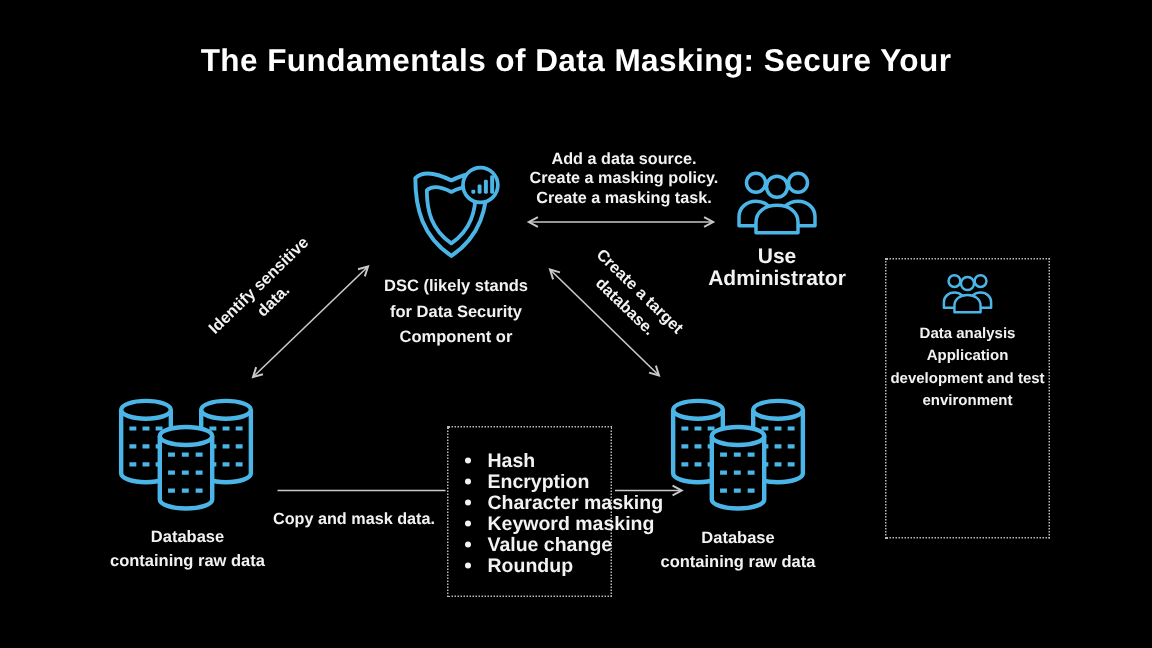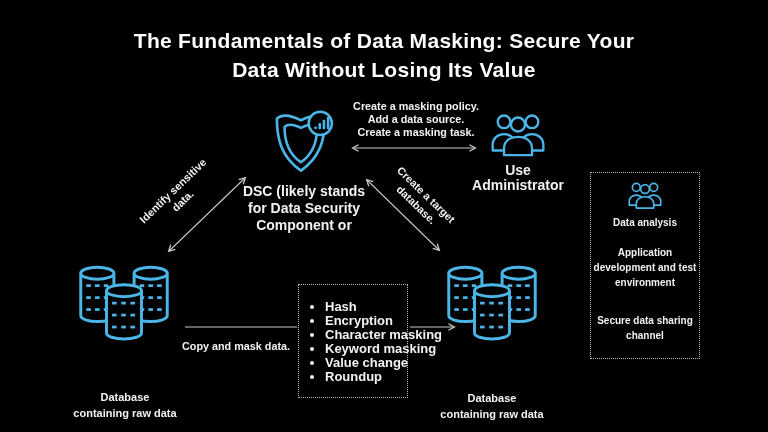--- a/index.html
+++ b/index.html
@@ -5,39 +5,39 @@
   html,body{margin:0;padding:0;background:#000;}
   .canvas{
     position:relative;width:768px;height:432px;background:#000000;
     font-family:Liberation Sans, sans-serif;color:#f2f2f2;overflow:hidden;
   }
   .overlay{position:absolute;left:0;top:0;width:768px;height:432px;pointer-events:none;}
   .abs{position:absolute;}
   .title{position:absolute;left:0;right:0;top:26px;text-align:center;color:#ffffff;
     font-size:21px;font-weight:700;line-height:29px;letter-spacing:0.3px;}
   .dsc-caption{position:absolute;left:233px;top:183px;width:142px;text-align:center;
-    font-size:14px;font-weight:700;line-height:17px;}
+    font-size:11px;font-weight:700;line-height:17px;}
   .steps{position:absolute;left:336px;top:100px;width:160px;text-align:center;
     font-size:10.8px;font-weight:700;line-height:13px;}
   .admin-label{position:absolute;left:468px;top:163px;width:100px;font-size:14px;font-weight:700;line-height:15px;text-align:center;}
   .edge-label{position:absolute;font-size:10.8px;font-weight:700;text-align:center;line-height:13.5px;}
   .edge-identify{left:178px;top:196px;width:100px;transform:translate(-50%,-50%) rotate(-44deg);}
   .edge-target{left:421px;top:200px;width:96px;transform:translate(-50%,-50%) rotate(44deg);}
   .edge-copy{left:236px;top:347px;width:160px;transform:translate(-50%,-50%);}
-  .db-label{position:absolute;width:124px;font-size:11px;font-weight:700;line-height:16px;text-align:center;margin-top:39px;}
+  .db-label{position:absolute;width:124px;font-size:11px;font-weight:700;line-height:16px;text-align:center;}
   .methods-box{position:absolute;left:298px;top:284px;width:110px;height:114px;
     border:1.6px dotted #b9b9b9;box-sizing:border-box;padding:15px 4px 0 10px;}
   .methods-box ul{margin:0;padding:0 0 0 16px;list-style:disc;}
   .methods-box li{font-size:13px;font-weight:700;line-height:14px;color:#f2f2f2;white-space:nowrap;}
   .sidebar{position:absolute;left:590px;top:172px;width:110px;height:187px;
     border:1.6px dotted #b9b9b9;box-sizing:border-box;text-align:center;}
   .sidebar .icon-wrap{margin-top:9px;height:29px;}
   .sidebar-item{font-size:10px;font-weight:700;line-height:15px;margin:0 auto;width:104px;}
   .si-1{margin-top:4px;}
-  .si-2{margin-top:15px;}
+  .si-2{}
   .si-3{margin-top:23px;}
 </style>
 </head>
 <body>
 
 <div class="canvas">
 
   <svg class="overlay" viewBox="0 0 768 432">
     <defs>
       <marker id="ah" viewBox="0 0 10 10" refX="7.5" refY="5" markerWidth="8.5" markerHeight="8.5" orient="auto-start-reverse">
@@ -46,21 +46,20 @@
     </defs>
     <line x1="353" y1="148" x2="475" y2="148" stroke="#c9c9c9" stroke-width="1.1" marker-start="url(#ah)" marker-end="url(#ah)"></line>
     <line x1="169" y1="251" x2="245" y2="178" stroke="#c9c9c9" stroke-width="1.1" marker-start="url(#ah)" marker-end="url(#ah)"></line>
     <line x1="367" y1="180" x2="439" y2="250" stroke="#c9c9c9" stroke-width="1.1" marker-start="url(#ah)" marker-end="url(#ah)"></line>
     <line x1="185" y1="327" x2="297" y2="327" stroke="#c9c9c9" stroke-width="1.1"></line>
     <line x1="410" y1="327" x2="454" y2="327" stroke="#c9c9c9" stroke-width="1.1" marker-end="url(#ah)"></line>
   </svg>
 
   <div class="title">
     <div>The Fundamentals of Data Masking: Secure Your</div>
-    <div>Data Without Losing Its Value</div>
   </div>
 
   <div class="abs" style="left:273px;top:110px;width:62px;height:67px;">
     <svg width="62" height="67" viewBox="0 0 80 86">
       <path d="M36,13 C29,9.5 22,7 16,7 C11,7 7,9 5,11 C5,37 11,61 36,78 C61,61 67,37 67,11 C65,9 61,7 56,7 C50,7 43,9.5 36,13 Z" fill="#000" stroke="#4ab5e6" stroke-width="3.4" stroke-linejoin="round"></path>
       <path d="M36,13 C29,9.5 22,7 16,7 C11,7 7,9 5,11 C5,37 11,61 36,78 C61,61 67,37 67,11 C65,9 61,7 56,7 C50,7 43,9.5 36,13 Z" transform="translate(11.5,14.1) scale(0.68)" fill="none" stroke="#4ab5e6" stroke-width="4.8" stroke-linejoin="round"></path>
       <circle cx="61" cy="17" r="15" fill="#000" stroke="#4ab5e6" stroke-width="3.2"></circle>
       <rect x="53.2" y="21" width="3.4" height="3.4" rx="1" fill="#4ab5e6"></rect>
       <rect x="58.6" y="16.5" width="3.4" height="8" rx="1.2" fill="#4ab5e6"></rect>
       <rect x="64" y="12.5" width="3.4" height="12" rx="1.2" fill="#4ab5e6"></rect>
@@ -68,22 +67,22 @@
     </svg>
   </div>
 
   <div class="dsc-caption">
     <div>DSC (likely stands</div>
     <div>for Data Security</div>
     <div>Component or</div>
   </div>
 
   <div class="steps">
+    <div>Add a data source.</div>
     <div>Create a masking policy.</div>
-    <div>Add a data source.</div>
     <div>Create a masking task.</div>
   </div>
 
   <div class="abs" style="left:486px;top:113px;width:64px;height:47px;">
     <svg width="64" height="47" viewBox="0 0 96 70">
       <circle cx="27" cy="13" r="9.5" fill="#000" stroke="#4ab5e6" stroke-width="3.5"></circle>
       <path d="M10,56 V47 C10,38 17.5,31.5 27,31.5 C36.5,31.5 44,38 44,47 V56 Z" fill="#000" stroke="#4ab5e6" stroke-width="3.5" stroke-linejoin="round"></path>
       <circle cx="69" cy="13" r="9.5" fill="#000" stroke="#4ab5e6" stroke-width="3.5"></circle>
       <path d="M52,56 V47 C52,38 59.5,31.5 69,31.5 C78.5,31.5 86,38 86,47 V56 Z" fill="#000" stroke="#4ab5e6" stroke-width="3.5" stroke-linejoin="round"></path>
       <circle cx="48" cy="17" r="10.5" fill="#000" stroke="#4ab5e6" stroke-width="3.5"></circle>
@@ -219,16 +218,15 @@
         <circle cx="27" cy="13" r="9.5" fill="#000" stroke="#4ab5e6" stroke-width="4"></circle>
         <path d="M10,56 V47 C10,38 17.5,31.5 27,31.5 C36.5,31.5 44,38 44,47 V56 Z" fill="#000" stroke="#4ab5e6" stroke-width="4" stroke-linejoin="round"></path>
         <circle cx="69" cy="13" r="9.5" fill="#000" stroke="#4ab5e6" stroke-width="4"></circle>
         <path d="M52,56 V47 C52,38 59.5,31.5 69,31.5 C78.5,31.5 86,38 86,47 V56 Z" fill="#000" stroke="#4ab5e6" stroke-width="4" stroke-linejoin="round"></path>
         <circle cx="48" cy="17" r="10.5" fill="#000" stroke="#4ab5e6" stroke-width="4"></circle>
         <path d="M27,63 V52.5 C27,42 36,35.5 48,35.5 C60,35.5 69,42 69,52.5 V63 Z" fill="#000" stroke="#4ab5e6" stroke-width="4" stroke-linejoin="round"></path>
       </svg>
     </div>
     <div class="sidebar-item si-1">Data analysis</div>
     <div class="sidebar-item si-2">Application development and test environment</div>
-    <div class="sidebar-item si-3">Secure data sharing channel</div>
   </div>
 
 </div>
 
 </body></html>

